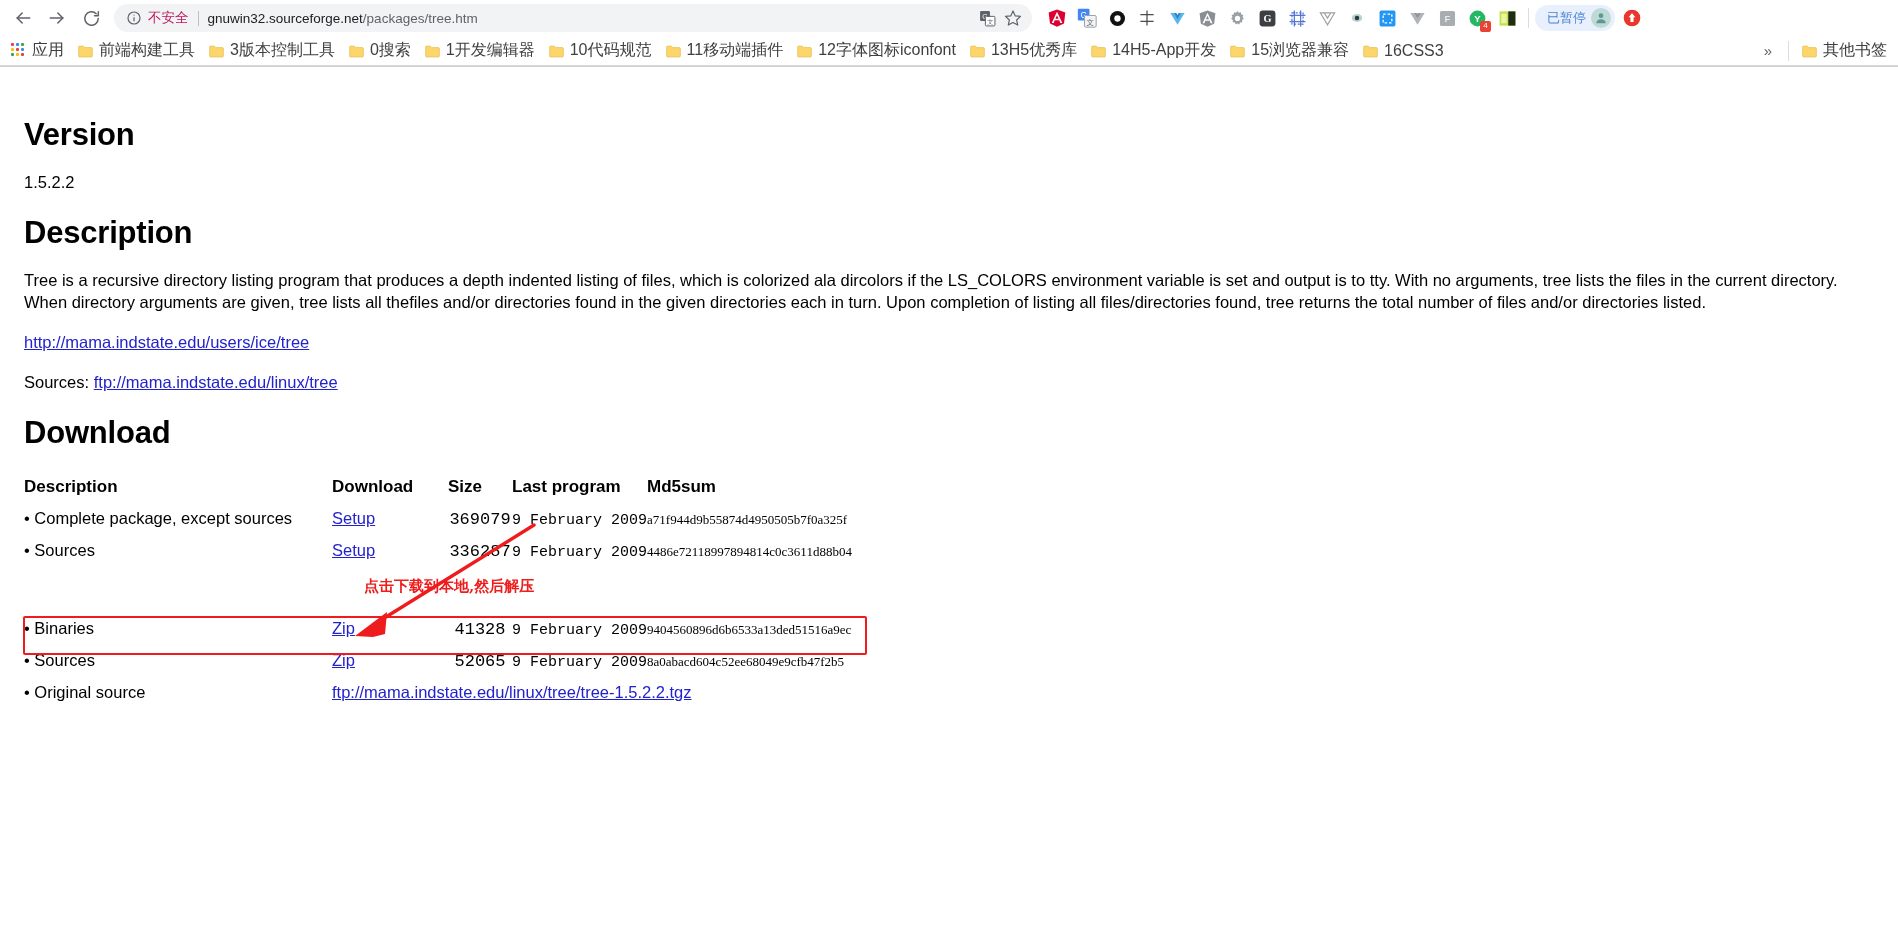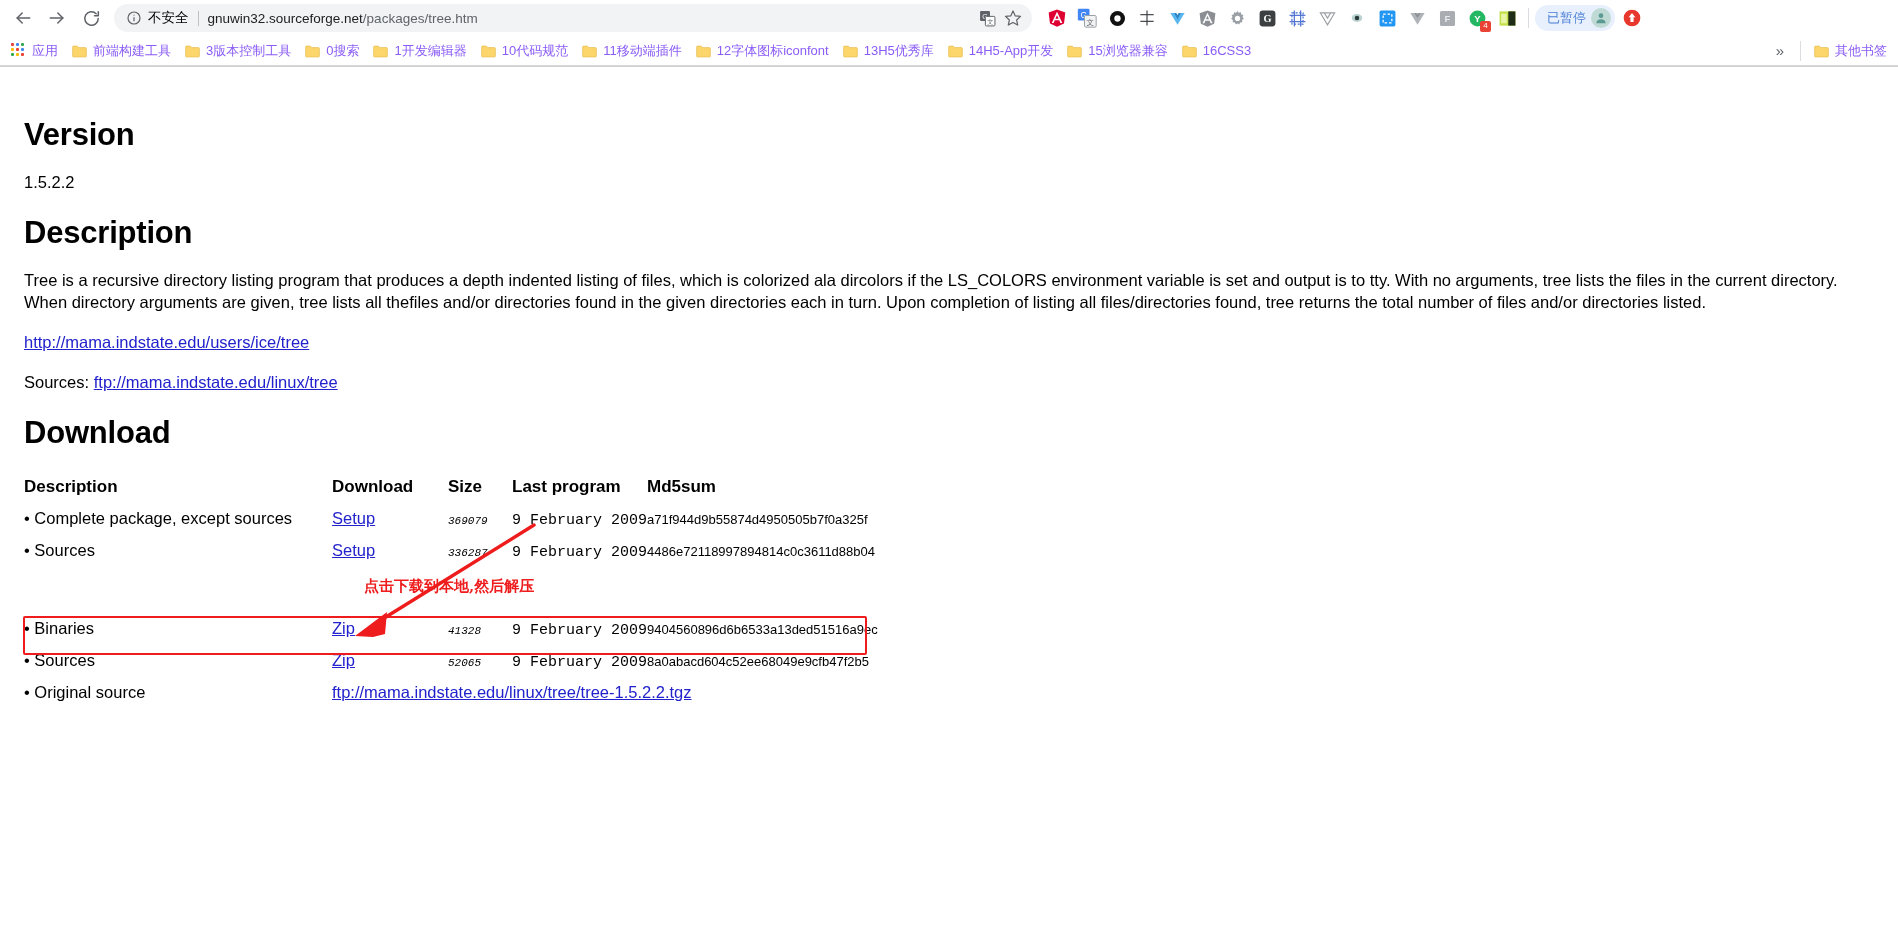--- a/index.html
+++ b/index.html
@@ -52,21 +52,21 @@
   }
   #omnibox .info-circle {
     flex: none;
     width: 16px;
     height: 16px;
     margin-right: 6px;
     color: #5f6368;
   }
   #security-text {
     font-size: 13.5px;
-    color: #000000;
+    color: #be185d;
     white-space: nowrap;
     flex: none;
   }
   #omnibox .vsep {
     width: 1px;
     height: 15px;
     background: #bdc1c6;
     margin: 0 9px;
     flex: none;
   }
@@ -171,22 +171,22 @@
   .bm {
     display: flex;
     align-items: center;
     height: 24px;
     padding: 0 7px;
     border-radius: 4px;
     flex: none;
     white-space: nowrap;
   }
   .bm-label {
-    font-size: 13px;
-    color: #8b5cf6;
+    font-size: 16px;
+    color: #404040;
     white-space: nowrap;
   }
   .folder-ico {
     width: 15px;
     height: 13px;
     margin-right: 6px;
     flex: none;
   }
   .apps-ico {
     width: 15px;
@@ -258,25 +258,25 @@
   }
   table#dl-table td {
     padding: 6px 0;
     white-space: nowrap;
     vertical-align: baseline;
   }
   td.c-desc { width: 308px; padding-left: 8px; }
   th.c-desc { padding-left: 8px; }
   td.c-dl, th.c-dl { width: 116px; }
   td.c-size, th.c-size { width: 64px; }
-  td.c-size { font-family: "Liberation Mono", monospace; font-size: 11px; text-align: left; padding-right: 14px; font-style: italic; }
+  td.c-size { font-family: "Liberation Mono", monospace; font-size: 17px; text-align: center; padding-right: 14px; }
   th.c-size { padding-left: 2px; }
   td.c-date, th.c-date { width: 128px; }
   td.c-date { font-family: "Liberation Mono", monospace; font-size: 15px; }
-  td.c-md5 { font-family: Liberation Sans, sans-serif; font-size: 13px; }
+  td.c-md5 { font-family: Liberation Serif, serif; font-size: 13px; }
   td.c-dl a { color: #2222cc; text-decoration: underline; }
 
   
   #annot-box {
     position: absolute;
     border: 2px solid #ee1c1c;
     border-radius: 2px;
     pointer-events: none;
   }
   #annot-text {

